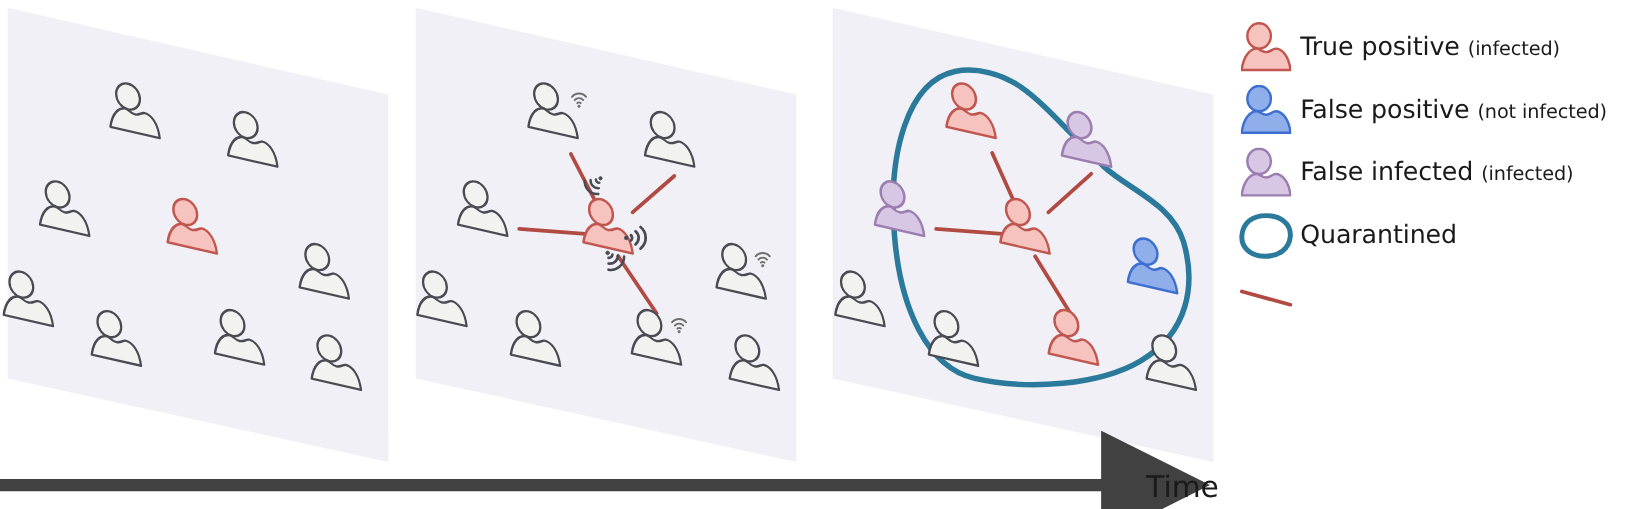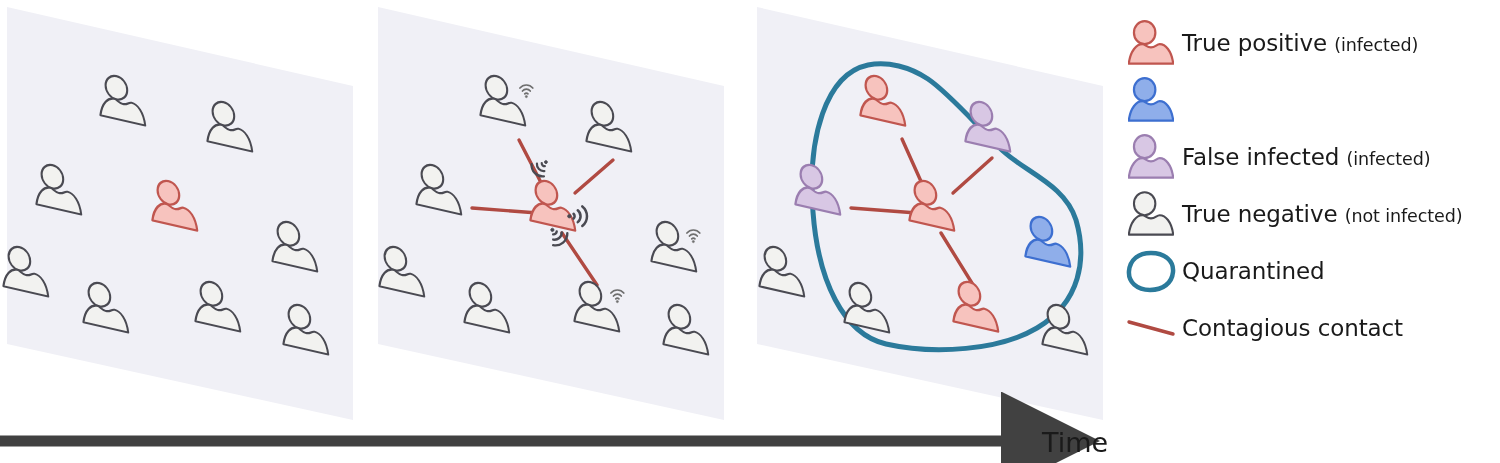--- a/index.html
+++ b/index.html
@@ -252,68 +252,55 @@
 
   <div class="legend-row">
     <div class="legend-glyph">
       <svg width="46" height="46" viewBox="0 0 58 58">
         <g transform="translate(0.5,1)">
           <ellipse cx="20.5" cy="15" rx="13.5" ry="14.5" fill="#8FAEEA" stroke="#3D6FD0" stroke-width="2.8"></ellipse>
           <path d="M 0.5 54 C 2.5 37.5 10.5 29.5 17.5 29.5 C 21.5 29.5 23 33.5 28.5 33.5 C 34 33.5 35.5 29.5 39.5 29.5 C 46.5 29.5 54.5 37.5 56.5 54 Z" fill="#8FAEEA" stroke="#3D6FD0" stroke-width="2.8" stroke-linejoin="round"></path>
         </g>
       </svg>
     </div>
+    <div class="legend-text">
+      <span>False positive</span>
+      <span class="legend-sub">(not infected)</span>
+    </div>
   </div>
 
   <div class="legend-row">
     <div class="legend-glyph">
       <svg width="46" height="46" viewBox="0 0 58 58">
         <g transform="translate(0.5,1)">
           <ellipse cx="20.5" cy="15" rx="13.5" ry="14.5" fill="#D8C7E4" stroke="#9B7EB0" stroke-width="2.8"></ellipse>
           <path d="M 0.5 54 C 2.5 37.5 10.5 29.5 17.5 29.5 C 21.5 29.5 23 33.5 28.5 33.5 C 34 33.5 35.5 29.5 39.5 29.5 C 46.5 29.5 54.5 37.5 56.5 54 Z" fill="#D8C7E4" stroke="#9B7EB0" stroke-width="2.8" stroke-linejoin="round"></path>
         </g>
       </svg>
     </div>
     <div class="legend-text">
       <span>False infected</span>
       <span class="legend-sub">(infected)</span>
     </div>
   </div>
 
-  <div class="legend-row">
-    <div class="legend-glyph">
-      <svg width="46" height="46" viewBox="0 0 58 58">
-        <g transform="translate(0.5,1)">
-          <ellipse cx="20.5" cy="15" rx="13.5" ry="14.5" fill="#F2F2F0" stroke="#4A4A52" stroke-width="2.6"></ellipse>
-          <path d="M 0.5 54 C 2.5 37.5 10.5 29.5 17.5 29.5 C 21.5 29.5 23 33.5 28.5 33.5 C 34 33.5 35.5 29.5 39.5 29.5 C 46.5 29.5 54.5 37.5 56.5 54 Z" fill="#F2F2F0" stroke="#4A4A52" stroke-width="2.6" stroke-linejoin="round"></path>
-        </g>
-      </svg>
-    </div>
-    <div class="legend-text">
-      <span>True negative</span>
-      <span class="legend-sub">(not infected)</span>
-    </div>
-  </div>
 
   <div class="legend-row">
     <div class="legend-glyph">
       <svg width="52" height="44" viewBox="0 0 52 44">
         <path d="M 26 4 C 40 4 49 12 48 23 C 47 34 38 41 25 41 C 12 41 3 33 4 22 C 5 11 13 4 26 4 Z" fill="none" stroke="#2B7A9B" stroke-width="4.5" stroke-linejoin="round"></path>
       </svg>
     </div>
     <div class="legend-text">
       <span>Quarantined</span>
     </div>
   </div>
 
   <div class="legend-row">
     <div class="legend-glyph">
       <svg width="52" height="24" viewBox="0 0 52 24">
         <line x1="4" y1="6" x2="48" y2="18" stroke="#B04A42" stroke-width="3.4" stroke-linecap="round"></line>
       </svg>
     </div>
-    <div class="legend-text">
-      <span>Contagious contact</span>
-    </div>
   </div>
 
 
 </div>
 
 </body></html>

